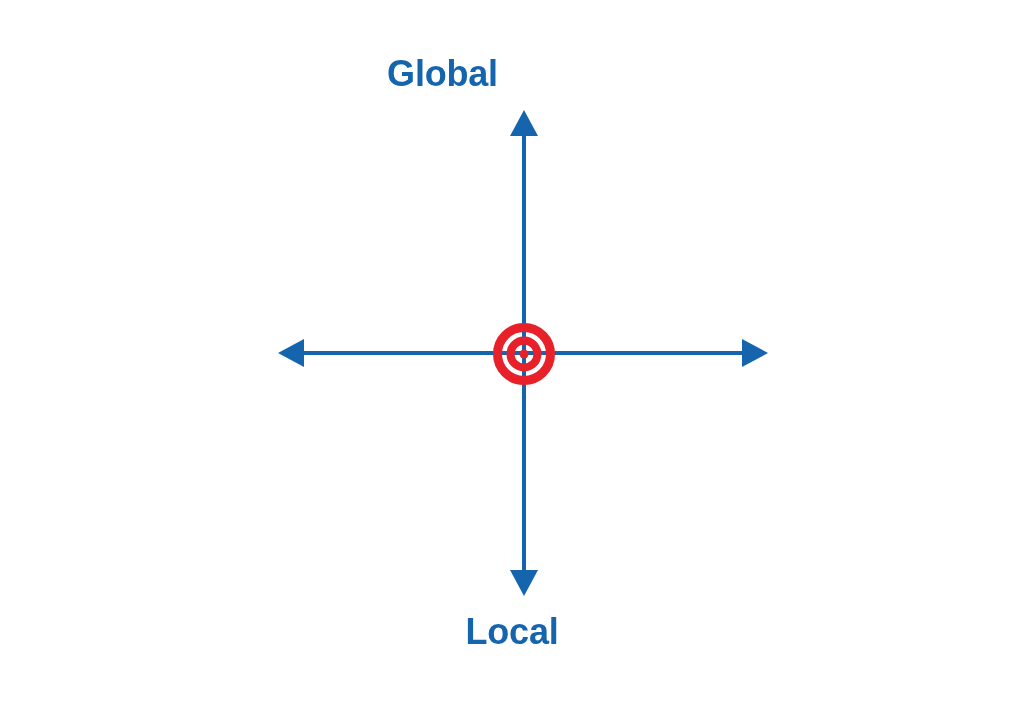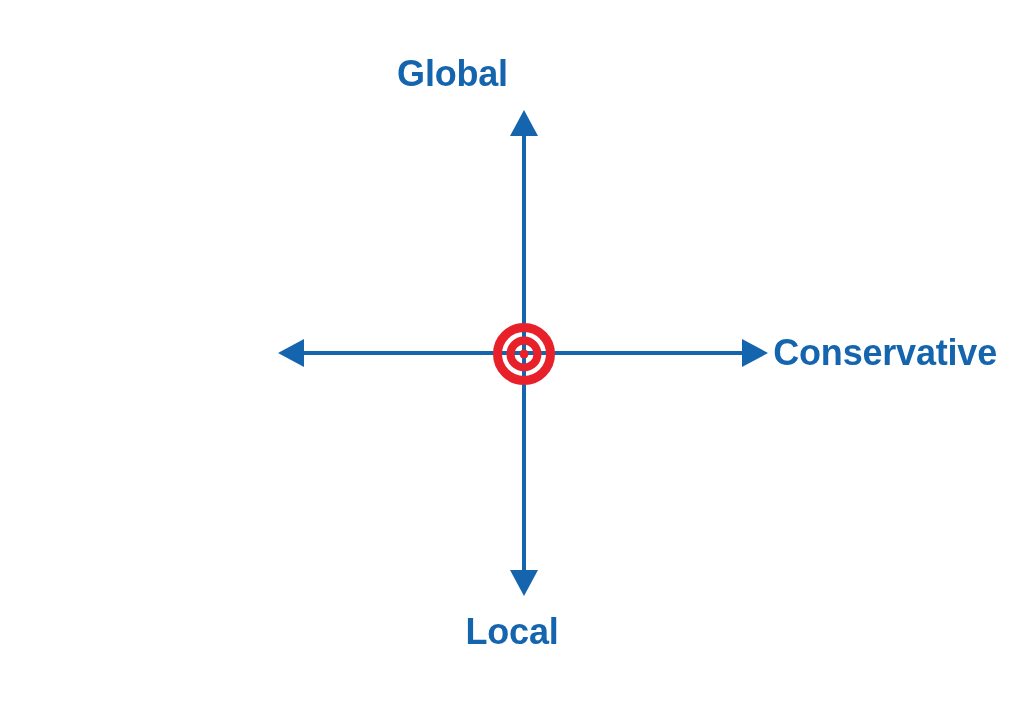--- a/index.html
+++ b/index.html
@@ -33,21 +33,21 @@
     font-family: "Liberation Sans", sans-serif;
     font-weight: bold;
     font-size: 36px;
     line-height: 36px;
     letter-spacing: -0.2px;
     white-space: nowrap;
     color: #1565AE;
     -webkit-font-smoothing: antialiased;
   }
   #label-global {
-    left: 18px;
+    left: 8px;
     width: 869px;
     top: 56px;
     text-align: center;
   }
   #label-local {
     left: 0;
     width: 1024px;
     top: 614px;
     text-align: center;
   }
@@ -86,15 +86,14 @@
       <circle cx="524" cy="354" r="13.5" fill="none" stroke="#E8202A" stroke-width="8"></circle>
       <circle cx="524" cy="354" r="4.5" fill="#E8202A"></circle>
     </g>
   </svg>
 
   <div class="axis-label" id="label-global">Global</div>
 
   <div class="axis-label" id="label-local">Local</div>
 
 
-  <div class="axis-label" id="label-conservative">Conservative</div>
 
 </div>
 
 </body></html>

